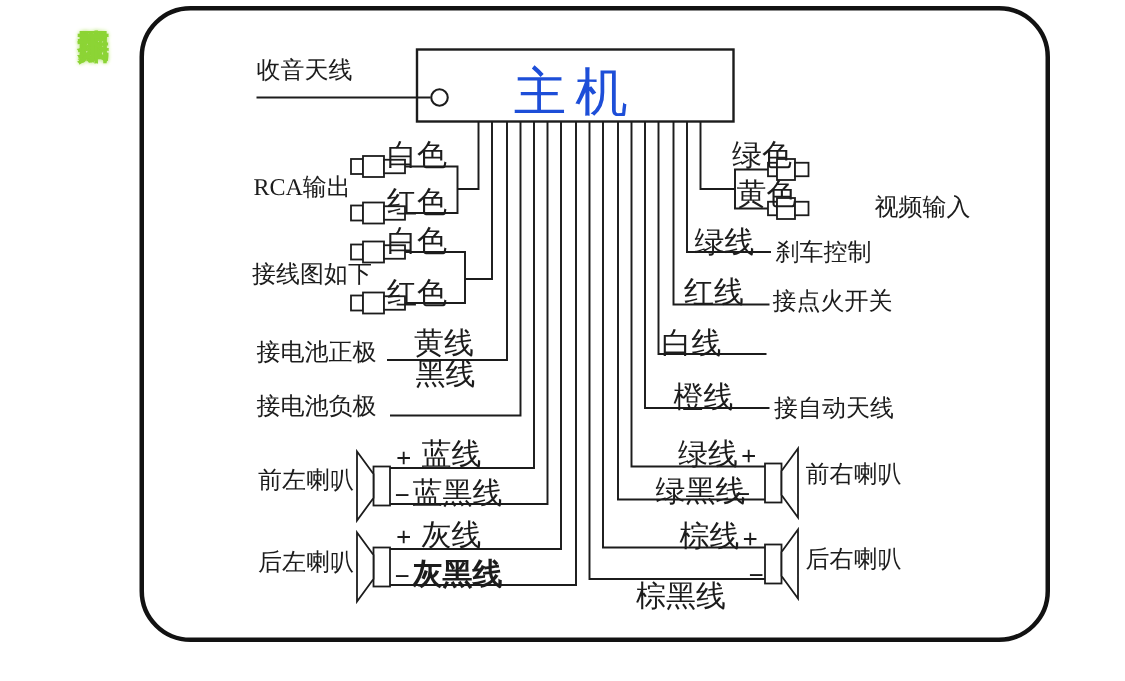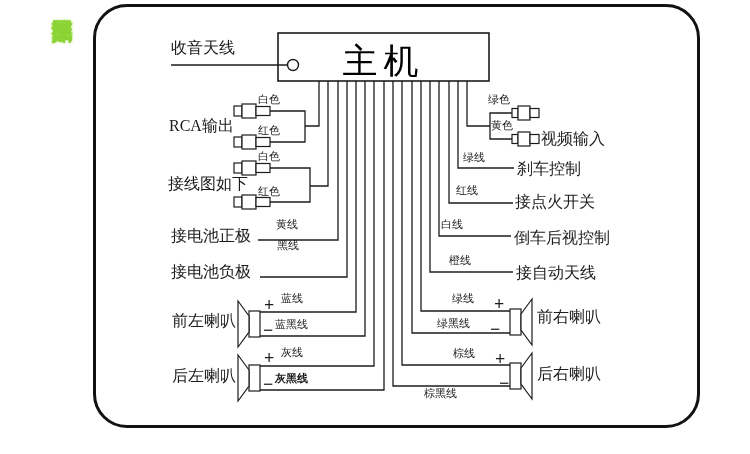--- a/index.html
+++ b/index.html
@@ -13,26 +13,26 @@
     font-size:21px;line-height:1.06;font-weight:bold;letter-spacing:1px;
     color:#8cd435;text-shadow:0 0 3px #cdeca0;
     user-select:none;
   }
   .frame{
     position:absolute;left:93px;top:4px;width:601px;height:418px;
     border:3px solid #121212;border-radius:34px;background:transparent;
   }
   svg.wiring{position:absolute;left:0;top:0;}
   .lbl{position:absolute;font-size:16px;line-height:1.05;white-space:nowrap;}
-  .sm{font-size:11px;}
+  .sm{font-size:20px;}
   .sign{font-size:18px;font-weight:bold;line-height:1;}
   .head-unit-label{
     position:absolute;left:278px;top:33px;width:211px;height:56px;
     display:flex;align-items:center;justify-content:center;
-    font-size:35px;letter-spacing:6px;color:#000000;
+    font-size:35px;letter-spacing:6px;color:#1d4ed8;
   }
 </style>
 </head>
 <body>
 
 <div class="stage">
 
   <div class="side-note">接线图如下</div>
 
   <div class="frame"></div>
@@ -140,27 +140,26 @@
   <div class="lbl sm" style="left:275px;top:319px;">蓝黑线</div>
 
   <div class="lbl" style="left:172px;top:368px;">后左喇叭</div>
   <div class="sign lbl" style="left:264px;top:349px;">+</div>
   <div class="lbl sm" style="left:281px;top:347px;">灰线</div>
   <div class="sign lbl" style="left:263px;top:375px;">−</div>
   <div class="lbl sm" style="left:275px;top:373px;font-weight:bold;">灰黑线</div>
 
   <div class="lbl sm" style="left:488px;top:94px;">绿色</div>
   <div class="lbl sm" style="left:491px;top:120px;">黄色</div>
-  <div class="lbl" style="left:541px;top:131px;">视频输入</div>
+  <div class="lbl" style="left:541px;top:131px;padding-left:42px;">视频输入</div>
   <div class="lbl sm" style="left:463px;top:152px;">绿线</div>
   <div class="lbl" style="left:517px;top:161px;">刹车控制</div>
   <div class="lbl sm" style="left:456px;top:185px;">红线</div>
   <div class="lbl" style="left:515px;top:194px;">接点火开关</div>
   <div class="lbl sm" style="left:441px;top:219px;">白线</div>
-  <div class="lbl" style="left:514px;top:230px;">倒车后视控制</div>
   <div class="lbl sm" style="left:449px;top:255px;">橙线</div>
   <div class="lbl" style="left:516px;top:265px;">接自动天线</div>
 
   <div class="lbl sm" style="left:452px;top:293px;">绿线</div>
   <div class="sign lbl" style="left:494px;top:295px;">+</div>
   <div class="lbl" style="left:537px;top:309px;">前右喇叭</div>
   <div class="lbl sm" style="left:437px;top:318px;">绿黑线</div>
   <div class="sign lbl" style="left:490px;top:320px;">−</div>
 
   <div class="lbl sm" style="left:453px;top:348px;">棕线</div>

